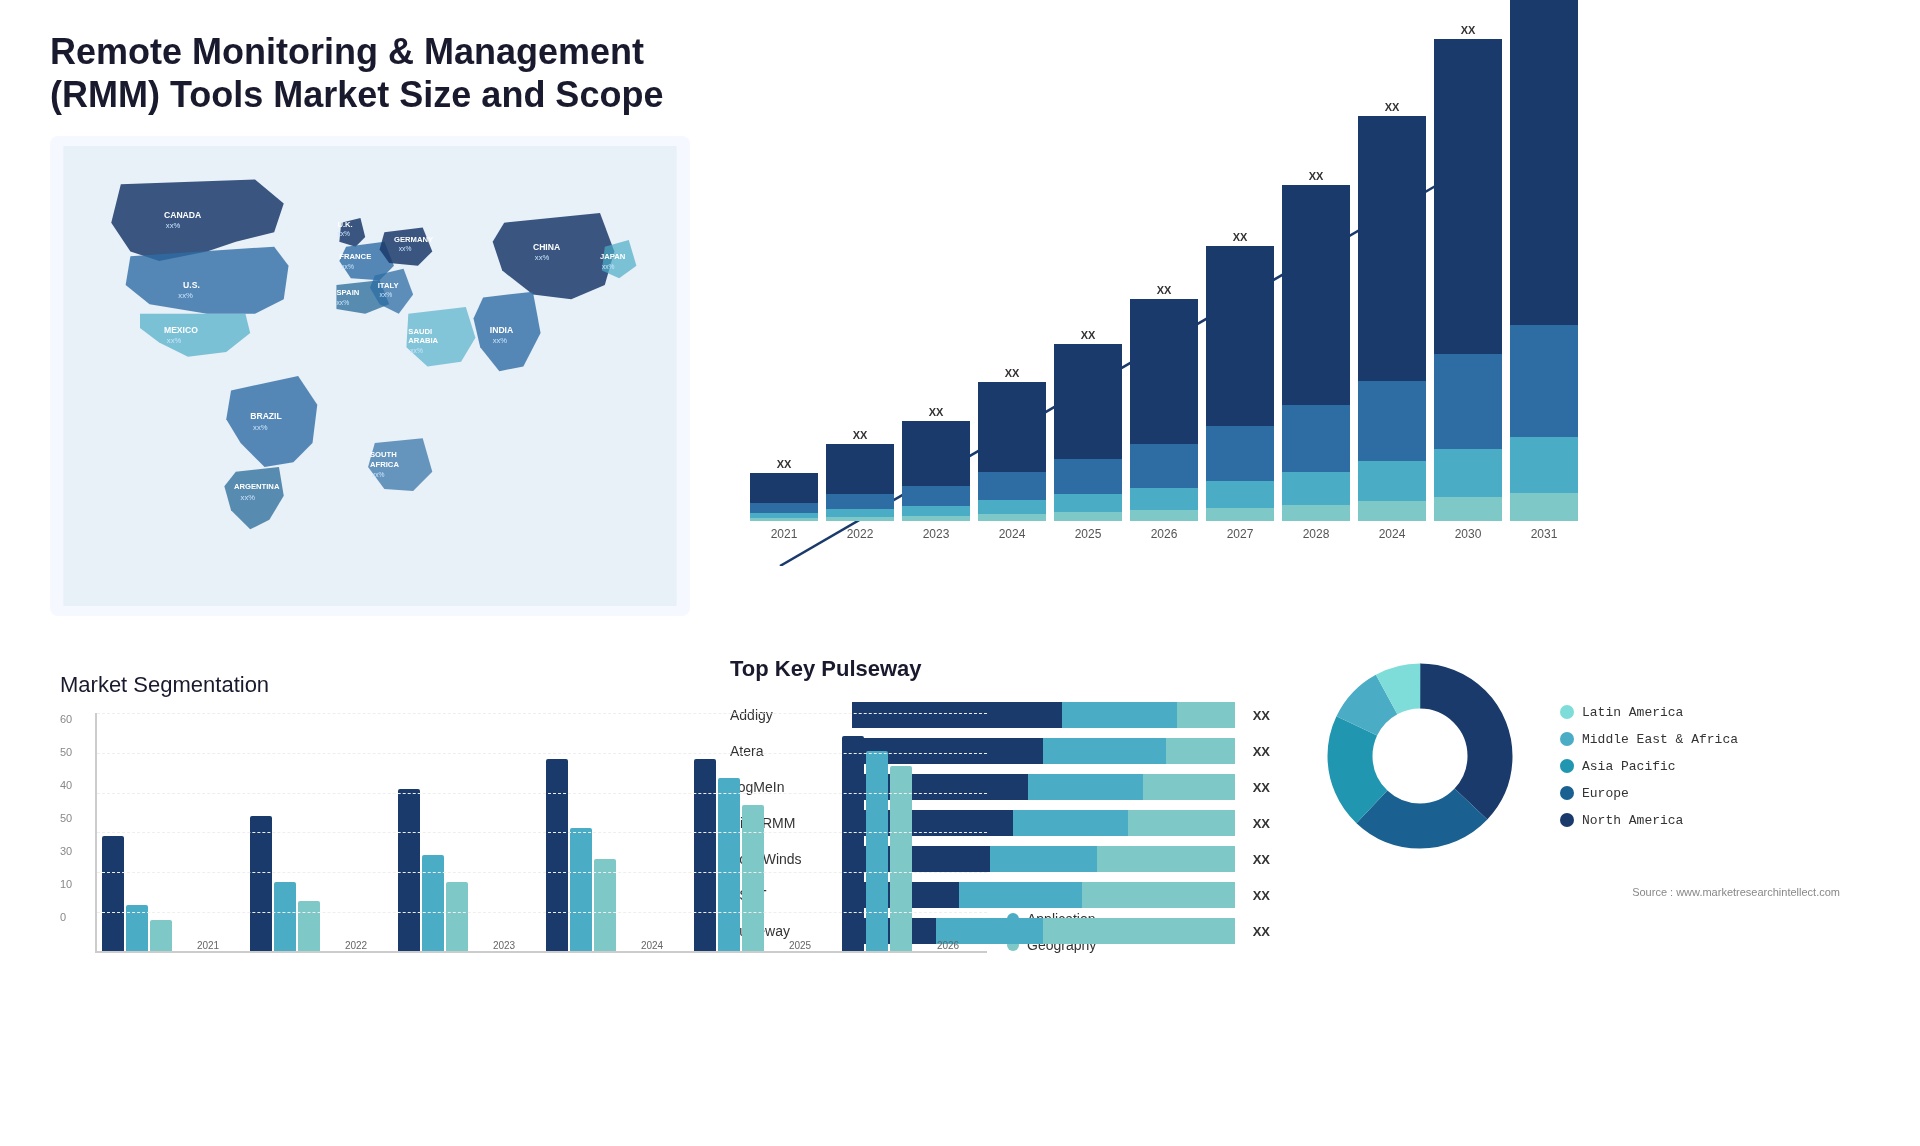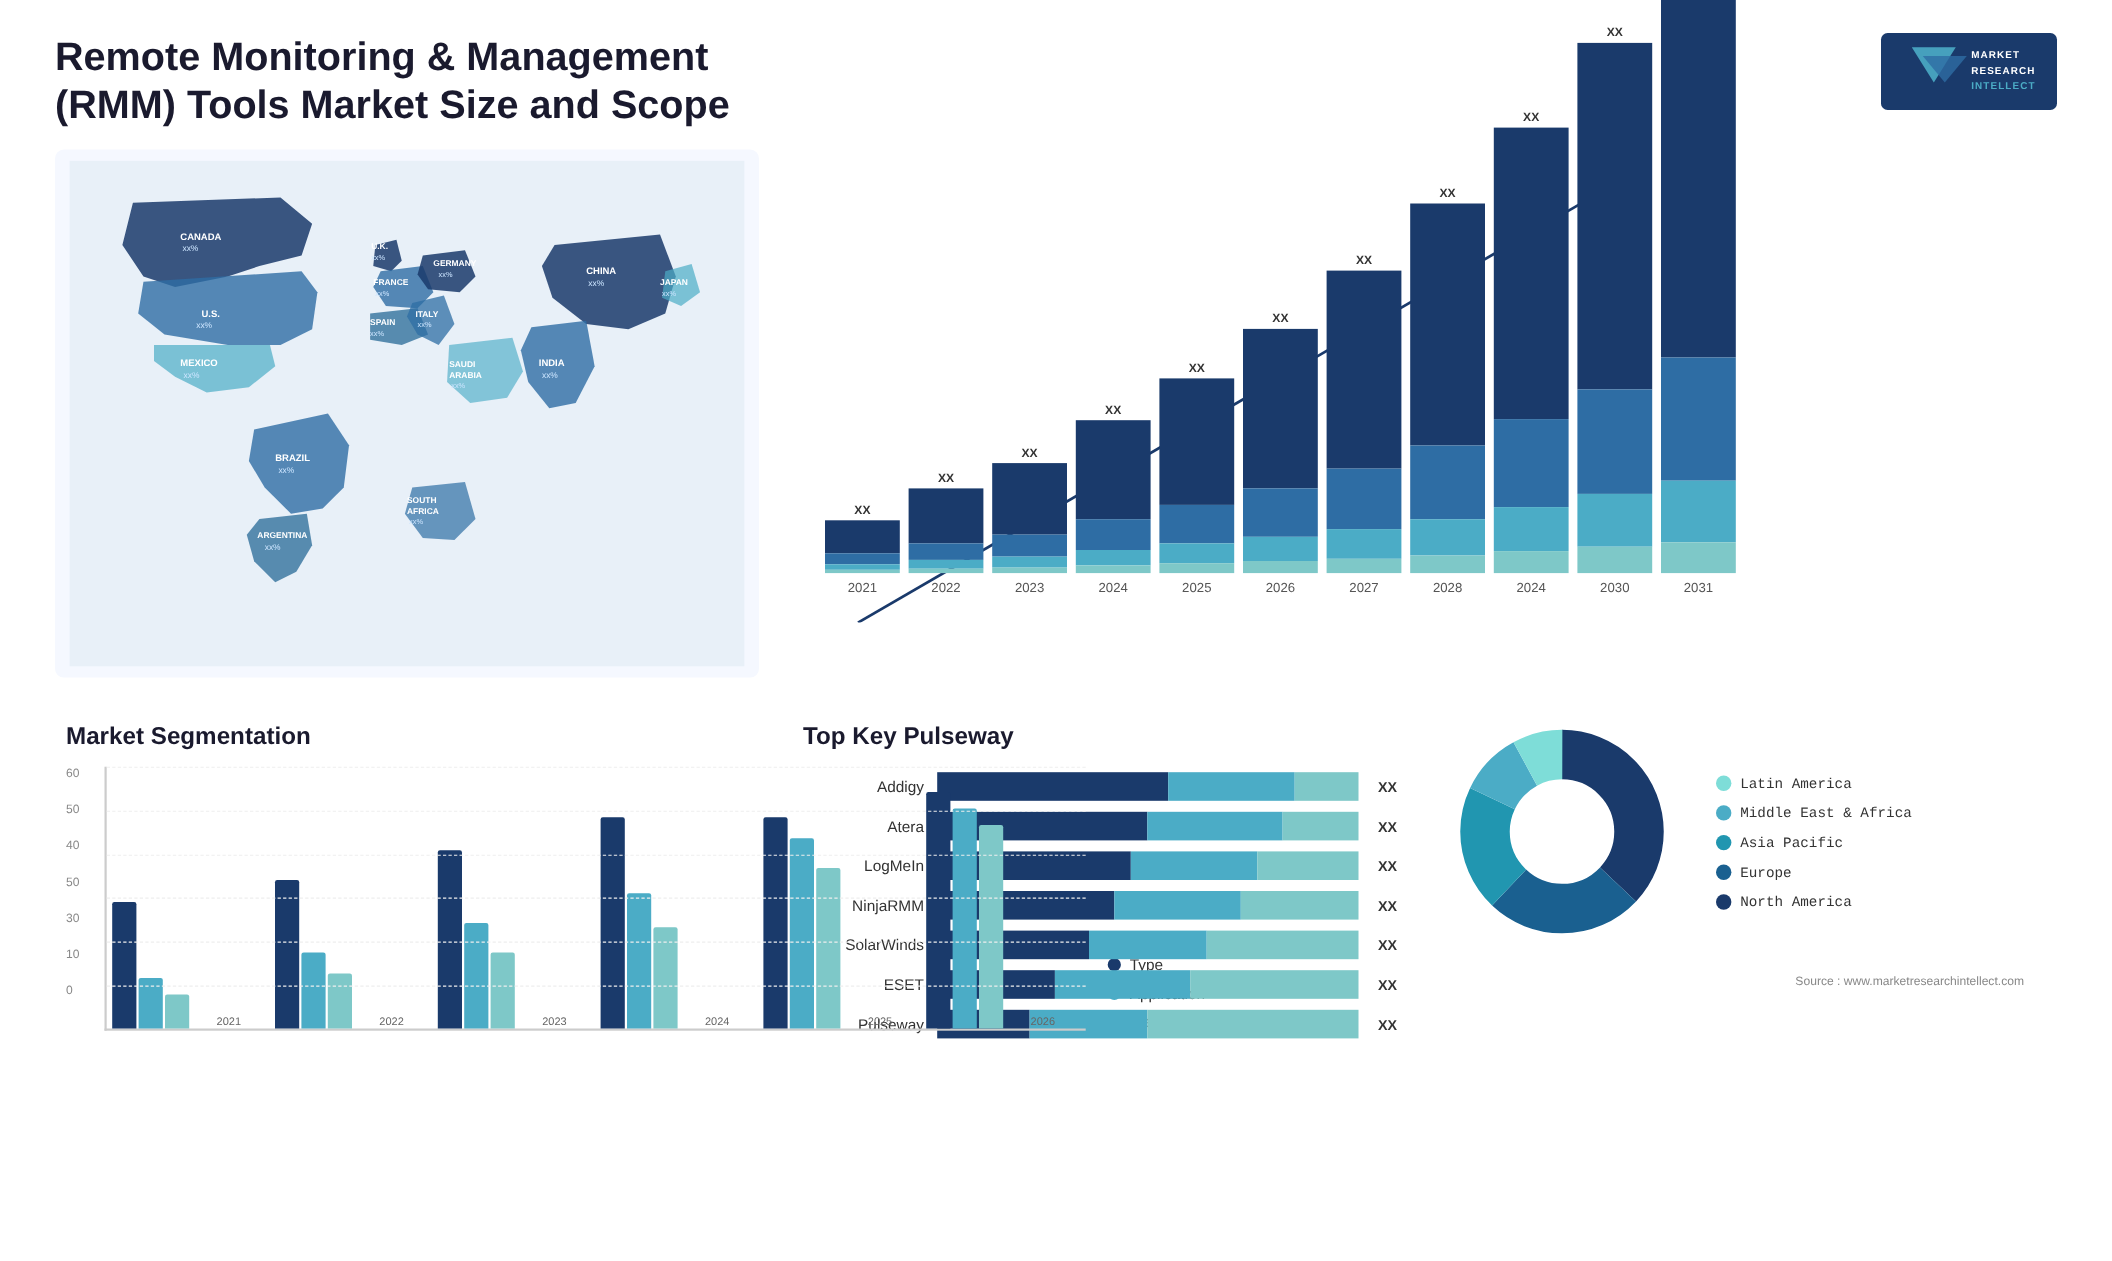--- a/index.html
+++ b/index.html
@@ -101,23 +101,24 @@
       grid-template-columns: 640px 1fr 1fr;
       gap: 30px;
       margin-top: 10px;
     }
     
     .seg-section {
       padding: 10px;
     }
     .seg-title {
       font-size: 22px;
-      font-weight: 700;
+      font-weight: 400;
       color: #1a1a2e;
       margin-bottom: 15px;
+      margin-top: 16px;
     }
     .seg-chart-area {
       display: flex;
       gap: 20px;
       align-items: flex-end;
     }
     .seg-bar-group {
       display: flex;
       flex-direction: row;
       align-items: flex-end;
@@ -158,21 +159,20 @@
     }
     .players-list {
       display: flex;
       flex-direction: column;
       gap: 10px;
     }
     .player-row {
       display: flex;
       align-items: center;
       gap: 12px;
-      text-align: right;
     }
     .player-name {
       font-size: 14px;
       color: #333;
       width: 110px;
       flex-shrink: 0;
     }
     .player-bar-container {
       flex: 1;
       height: 26px;
@@ -241,31 +241,20 @@
       padding-right: 20px;
     }
   </style>
 </head>
 <body>
 
 <div class="page-container">
 
   <div class="header">
     <h1 class="page-title">Remote Monitoring &amp; Management (RMM) Tools Market Size and Scope</h1>
-    <div class="logo-icon-area">
-      <svg width="140" height="65" viewBox="0 0 140 65">
-
-        <polygon points="18,10 38,42 58,10" fill="#4bacc6" opacity="0.9"></polygon>
-        <polygon points="28,18 48,42 68,18" fill="#2e6da4" opacity="0.8"></polygon>
-
-        <text x="72" y="20" fill="white" font-size="9" font-weight="900" letter-spacing="1">MARKET</text>
-        <text x="72" y="34" fill="white" font-size="9" font-weight="900" letter-spacing="1">RESEARCH</text>
-        <text x="72" y="48" fill="#4bacc6" font-size="9" font-weight="900" letter-spacing="1">INTELLECT</text>
-      </svg>
-    </div>
   </div>
 
   <div class="main-grid">
 
     <div class="map-section">
       <svg class="world-map-svg" viewBox="0 0 640 480">
 
         <rect width="640" height="480" fill="#e8f0f8"></rect>
 
         <path d="M60,40 L200,35 L230,60 L220,90 L180,100 L150,110 L100,120 L70,110 L50,80 Z" fill="#1a3a6b" opacity="0.85"></path>

